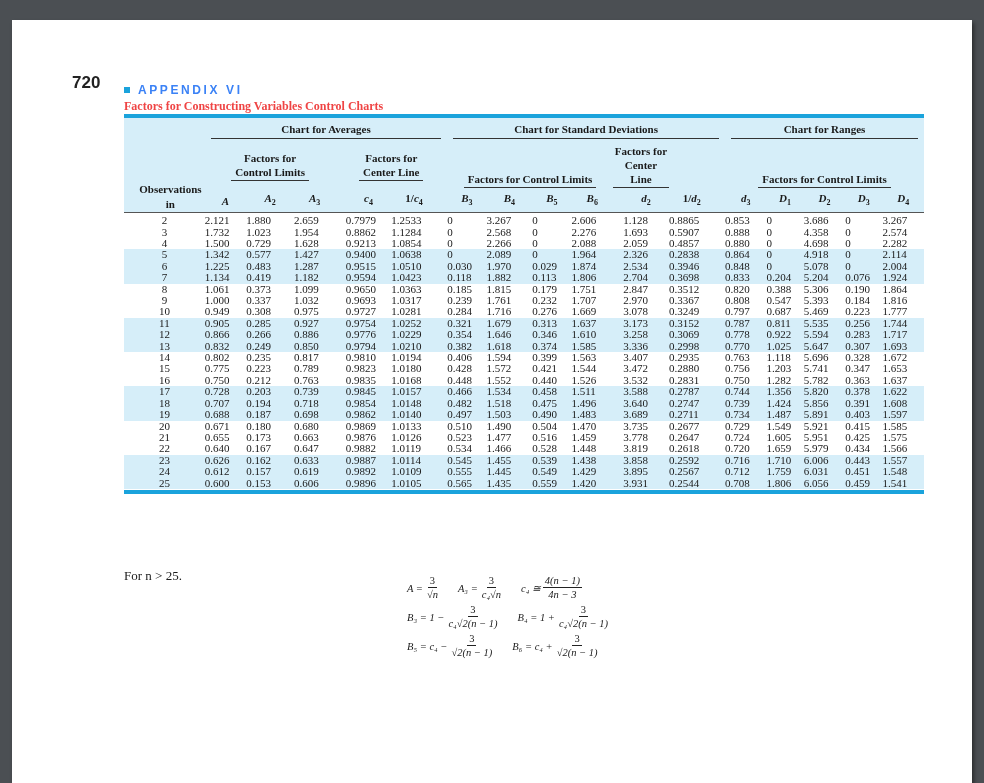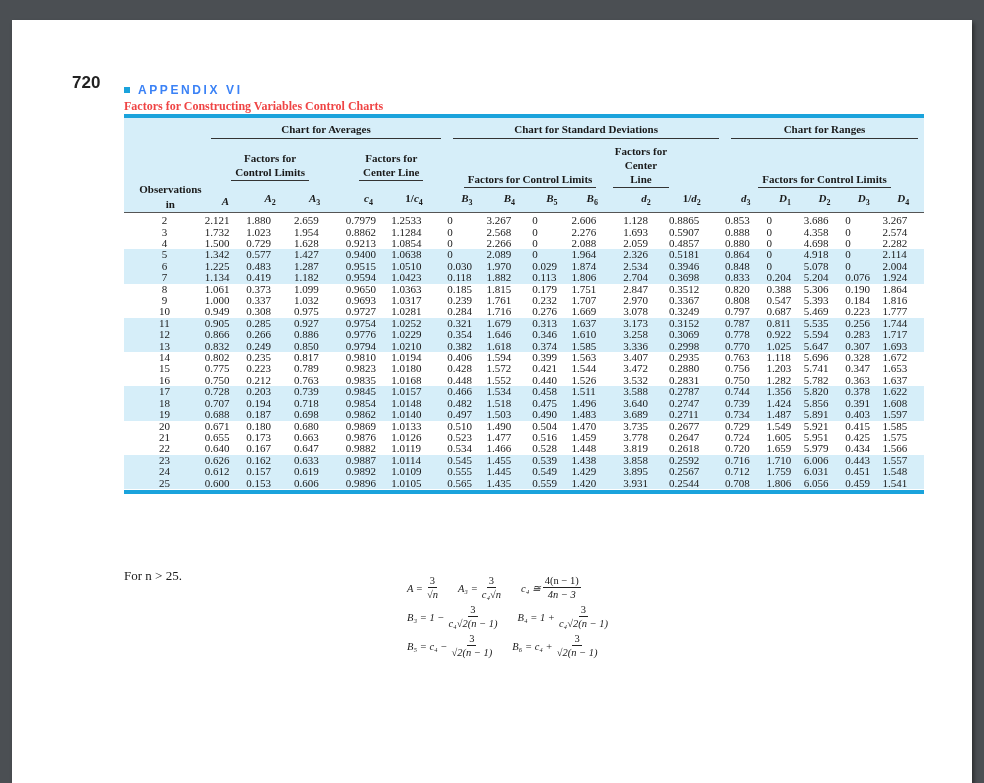--- a/index.html
+++ b/index.html
@@ -223,21 +223,21 @@
             <td></td>
             <td>0.9400</td>
             <td>1.0638</td>
             <td></td>
             <td>0</td>
             <td>2.089</td>
             <td>0</td>
             <td>1.964</td>
             <td></td>
             <td>2.326</td>
-            <td>0.5181</td>
+            <td>0.2838</td>
             <td></td>
             <td>0.864</td>
             <td>0</td>
             <td>4.918</td>
             <td>0</td>
             <td>2.114</td>
           </tr>
           <tr class="shade">
             <td class="n">6</td>
             <td>1.225</td>
@@ -717,21 +717,21 @@
       <div class="fitem">
           <span>A₃ =</span>
           <span class="frac">
             <span class="num">3</span>
             <span class="den">c₄√n</span>
           </span>
         </div>
       <div class="fitem">
           <span>c₄ ≅</span>
           <span class="frac">
-            <span class="num" style="">4(n − 1)</span>
+            <span class="num" style="font-style:italic">4(n − 1)</span>
             <span class="den">4n − 3</span>
           </span>
         </div>
     </div>
     <div class="frow" style="margin-left:0;align-items:flex-end;">
       <div class="fitem">
           <span>B₃ = 1 −</span>
           <span class="frac">
             <span class="num">3</span>
             <span class="den">c₄√2(n − 1)</span>

